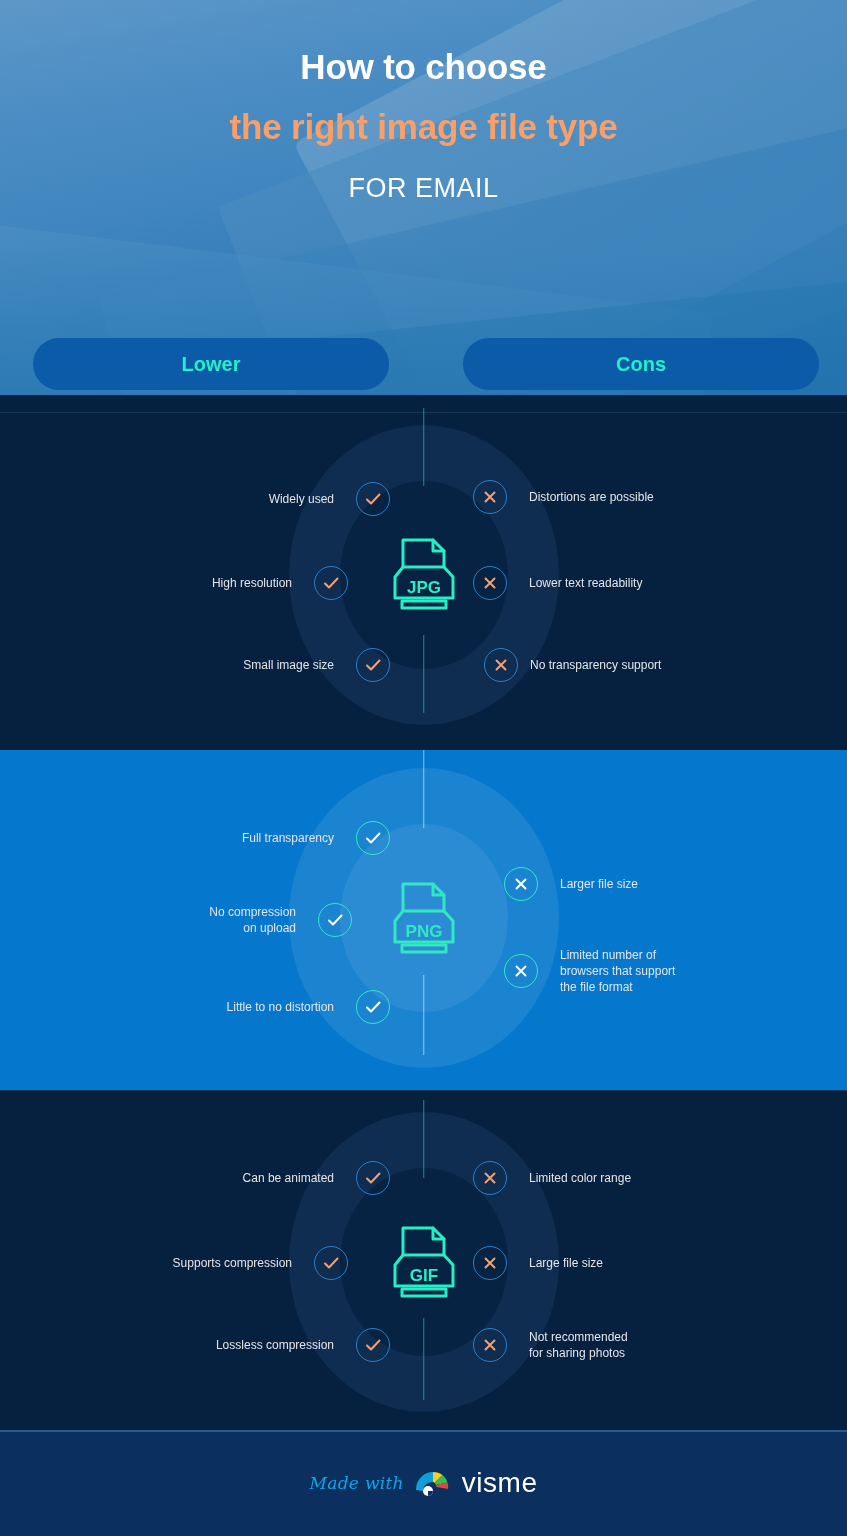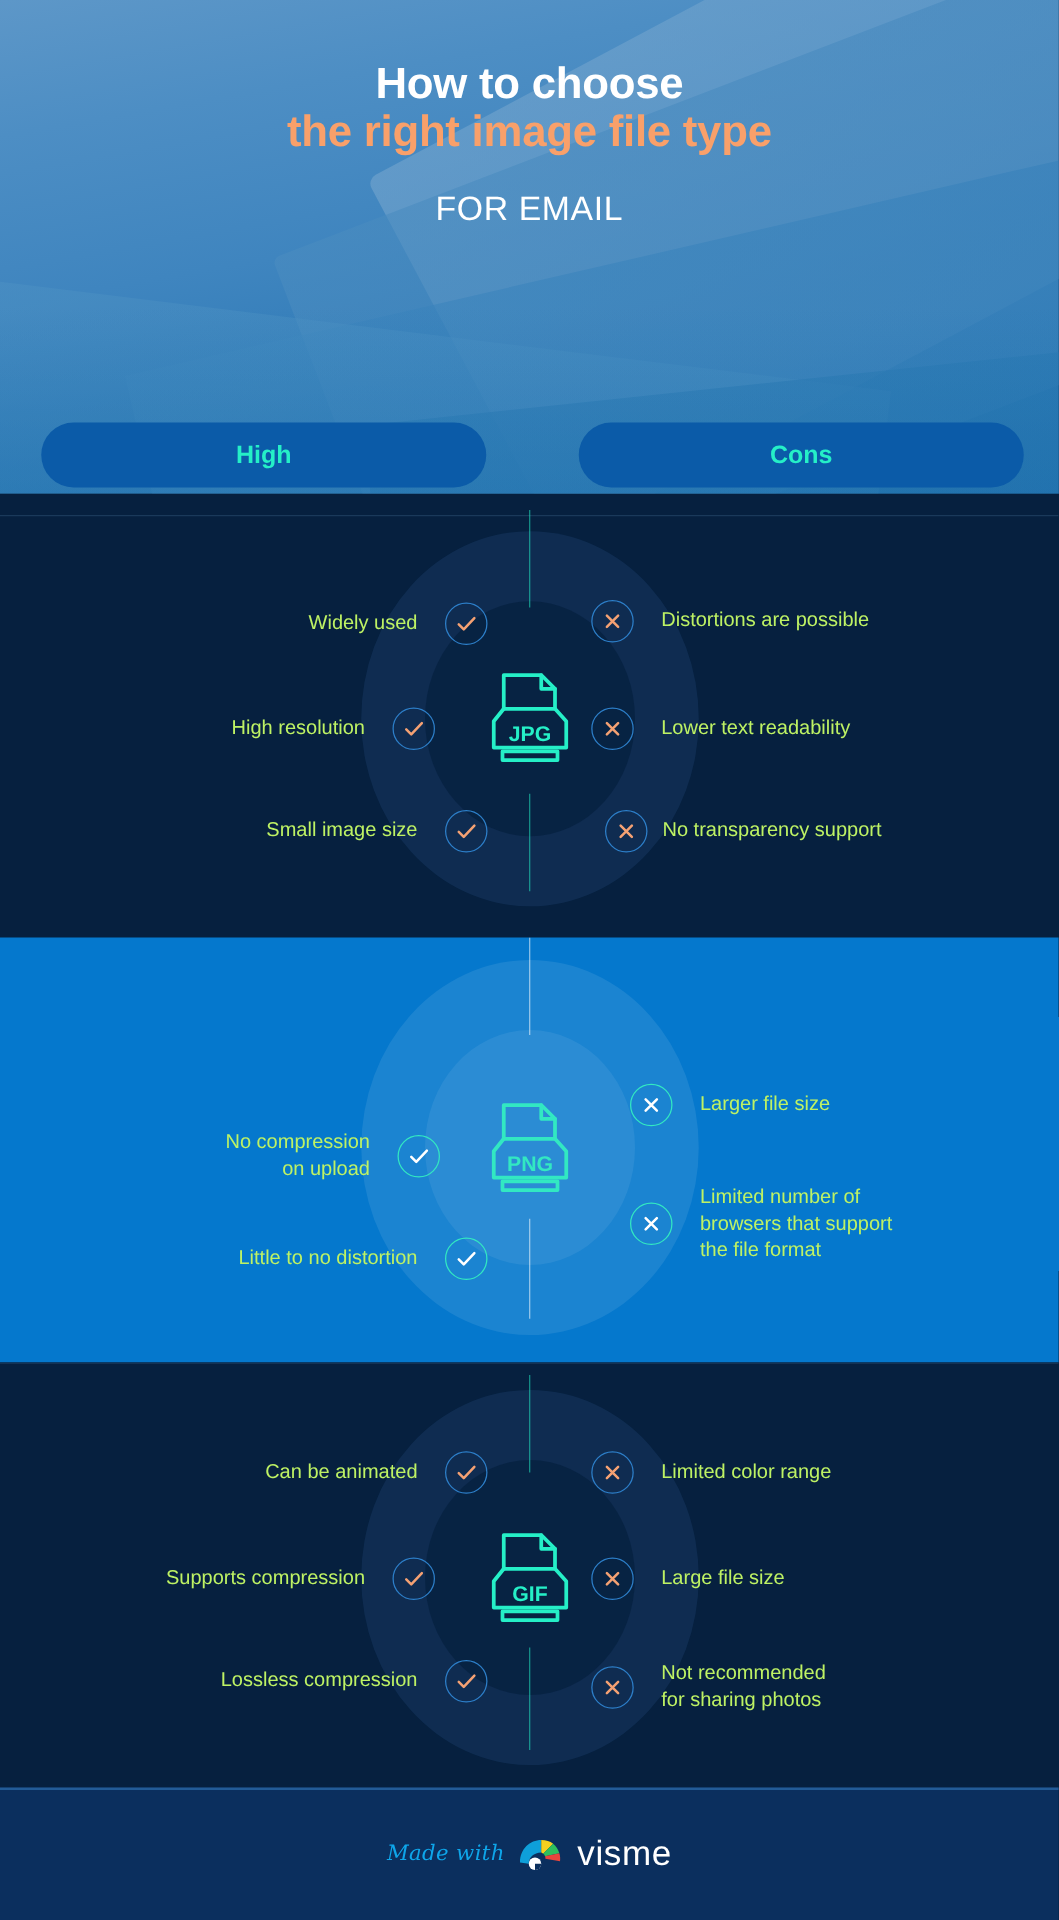--- a/index.html
+++ b/index.html
@@ -55,21 +55,21 @@
     background: linear-gradient(to bottom, rgba(30,110,170,0) 0%, rgba(22,108,170,.35) 100%);
   }
 
   .hero-inner { position: relative; z-index: 5; text-align: center; padding-top: 48px; }
   .title-1 {
     font-size: 35px; font-weight: bold; color: #ffffff;
     letter-spacing: -.2px; line-height: 1.1;
   }
   .title-2 {
     font-size: 35px; font-weight: bold; color: #f9a06a;
-    letter-spacing: -.2px; line-height: 1.1; 
+    letter-spacing: -.2px; line-height: 1.1; margin-top: 21px;
   }
   .title-3 {
     font-size: 27px; font-weight: 400; color: #ffffff;
     letter-spacing: .5px; margin-top: 27px;
   }
   .subtitle {
     margin-top: 39px; font-size: 15.5px; color: #173a5e;
     line-height: 1.45; font-weight: 400;
   }
 
@@ -122,21 +122,21 @@
   .file-icon {
     position: absolute; left: 50%; transform: translateX(-50%);
     width: 74px; height: 80px;
   }
   .file-icon svg { width: 100%; height: 100%; display:block; }
 
   
   .row { position: absolute; display: flex; align-items: center; }
   .row-left { justify-content: flex-end; text-align: right; }
   .row-right { justify-content: flex-start; text-align: left; }
-  .row-text { font-size: 16px; line-height: 1.35; color: #bef264; font-weight: 400; }
+  .row-text { font-size: 12px; line-height: 1.35; color: #e5e5e5; font-weight: 400; }
   .mark {
     width: 34px; height: 34px; border-radius: 50%;
     border: 1.4px solid #2d7fc9;
     display: flex; align-items: center; justify-content: center;
     flex: 0 0 auto;
   }
   .light .mark { border-color: #32e8c2; }
   .mark svg { width: 20px; height: 20px; display:block; }
   .ck { stroke: #f4a173; }
   .light .ck { stroke: #ffffff; }
@@ -175,21 +175,21 @@
 
     <div class="hero-inner">
       <div class="title-1">How to choose</div>
       <div class="title-2">the right image file type</div>
       <div class="title-3">FOR EMAIL</div>
     </div>
   </div>
 
   <div class="tabs">
     <div class="tab tab-pros">
-      <span>High</span>
+      <span>Lower</span>
     </div>
     <div class="tab tab-cons">
       <span>Cons</span>
     </div>
   </div>
 
   <div class="section sec-jpg dark">
     <div class="halo-outer" style="top:30px;"></div>
     <div class="halo-inner" style="top:86px;"></div>
     <div class="divider-top" style="top:13px;height:78px;"></div>
@@ -269,20 +269,28 @@
         <g fill="none" stroke="#32e8c2" stroke-width="3" stroke-linejoin="round" stroke-linecap="round">
           <path d="M16 6 h30 l11 11 v16 H16 Z"></path>
           <path d="M46 6 v11 h11"></path>
           <path d="M16 33 L8 43 v21 h58 V43 l-9-10"></path>
           <rect x="15" y="67" width="44" height="7"></rect>
         </g>
         <text x="37" y="59" text-anchor="middle" fill="#32e8c2" font-family="'Liberation Sans',sans-serif" font-size="17" font-weight="bold">PNG</text>
       </svg>
     </div>
 
+    <div class="row row-left" style="left:0;top:71px;width:390px;gap:22px;">
+      <span class="row-text" style="white-space:pre-line">Full transparency</span>
+      <span class="mark">
+        <svg viewBox="0 0 20 20">
+            <path class="ck" d="M4 10.5 L8 14.5 L16.5 5.5" fill="none" stroke-width="2" stroke-linecap="round" stroke-linejoin="round"></path>
+          </svg>
+      </span>
+    </div>
     <div class="row row-left" style="left:0;top:153px;width:352px;gap:22px;">
       <span class="row-text" style="white-space:pre-line">No compression
 on upload</span>
       <span class="mark">
         <svg viewBox="0 0 20 20">
             <path class="ck" d="M4 10.5 L8 14.5 L16.5 5.5" fill="none" stroke-width="2" stroke-linecap="round" stroke-linejoin="round"></path>
           </svg>
       </span>
     </div>
     <div class="row row-left" style="left:0;top:240px;width:390px;gap:22px;">

